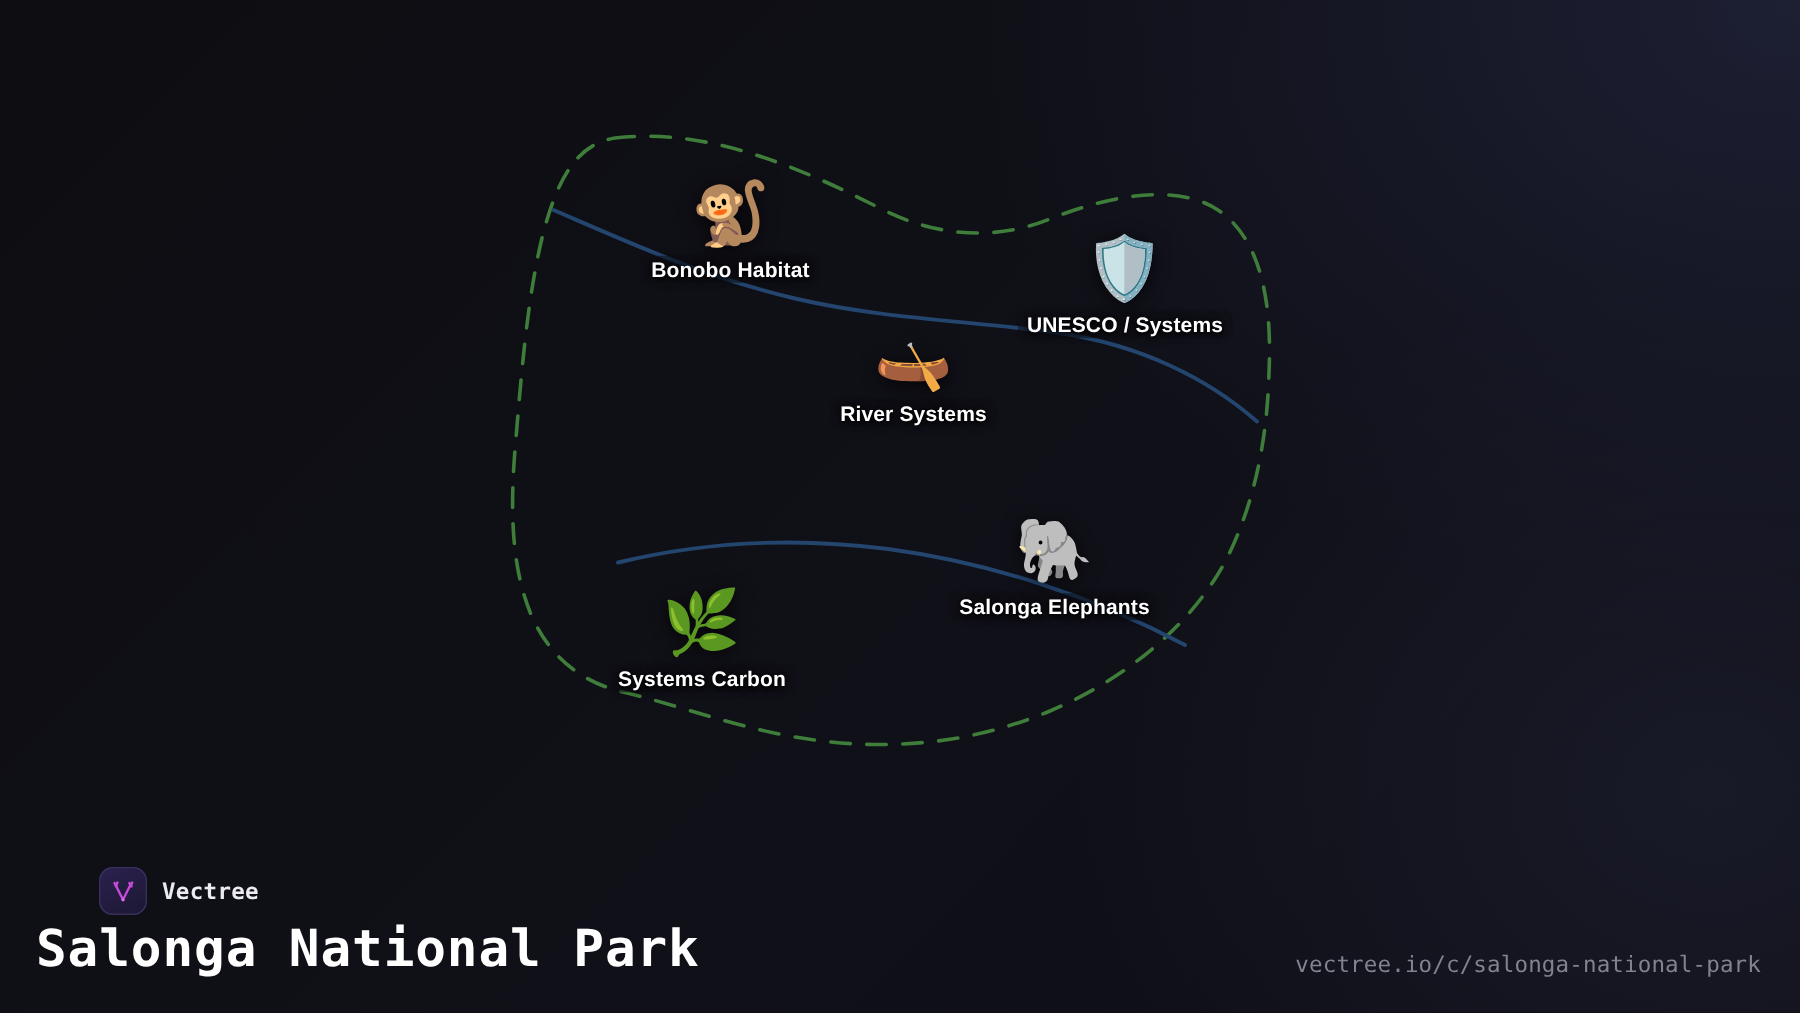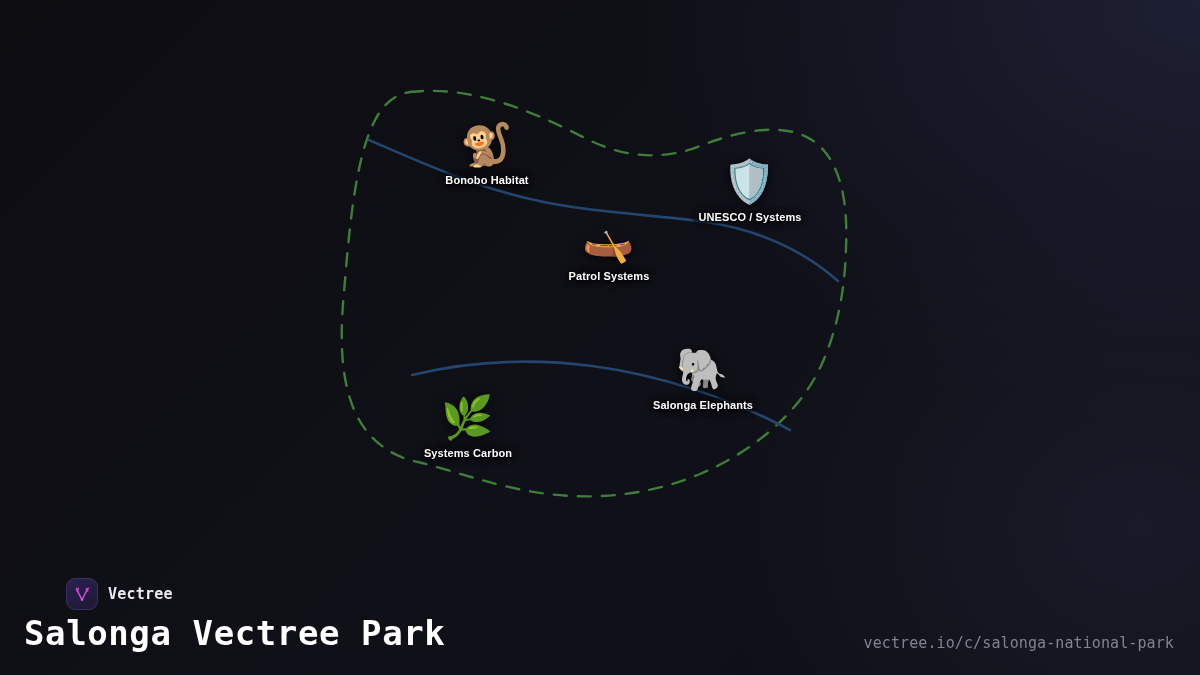--- a/index.html
+++ b/index.html
@@ -40,21 +40,21 @@
     user-select:none;
   }
   .marker-icon {
     font-size:42px;
     line-height:1;
     text-align:center;
     filter: drop-shadow(0 2px 6px rgba(0,0,0,.75));
   }
   .marker-label {
     margin-top:7px;
-    font-size:11px;
+    font-size:14px;
     font-weight:bold;
     color:#ffffff;
     white-space:nowrap;
     letter-spacing:.1px;
     padding:1px 6px;
     border-radius:5px;
     background:rgba(14,14,20,.55);
     text-shadow:0 1px 3px rgba(0,0,0,.95), 0 0 8px rgba(0,0,0,.7);
   }
 
@@ -146,21 +146,21 @@
       <div class="marker-label">Bonobo Habitat</div>
     </div>
 
     <div class="marker" style="left:750px; top:192px;">
       <div class="marker-icon">🛡️</div>
       <div class="marker-label">UNESCO / Systems</div>
     </div>
 
     <div class="marker" style="left:609px; top:251px;">
       <div class="marker-icon">🛶</div>
-      <div class="marker-label">Patrol Systems</div>
+      <div class="marker-label">River Systems</div>
     </div>
 
     <div class="marker" style="left:703px; top:380px;">
       <div class="marker-icon">🐘</div>
       <div class="marker-label">Salonga Elephants</div>
     </div>
 
     <div class="marker" style="left:468px; top:428px;">
       <div class="marker-icon">🌿</div>
       <div class="marker-label">Systems Carbon</div>
@@ -179,19 +179,19 @@
             <path d="M7.6 5.2 L6.2 8.1"></path>
             <path d="M17.1 5.6 L18.8 8.3"></path>
             <path d="M19.4 5.2 L18 8.1"></path>
           </g>
           <circle cx="12" cy="19" r="1.3" fill="#e06ff0"></circle>
         </svg>
       </div>
       <div id="brand-name">Vectree</div>
     </div>
 
-    <div id="page-title">Salonga Vectree Park</div>
+    <div id="page-title">Salonga National Park</div>
 
     <div id="footer-url">vectree.io/c/salonga-national-park</div>
 
   </div>
 
 </div>
 
 </body></html>

